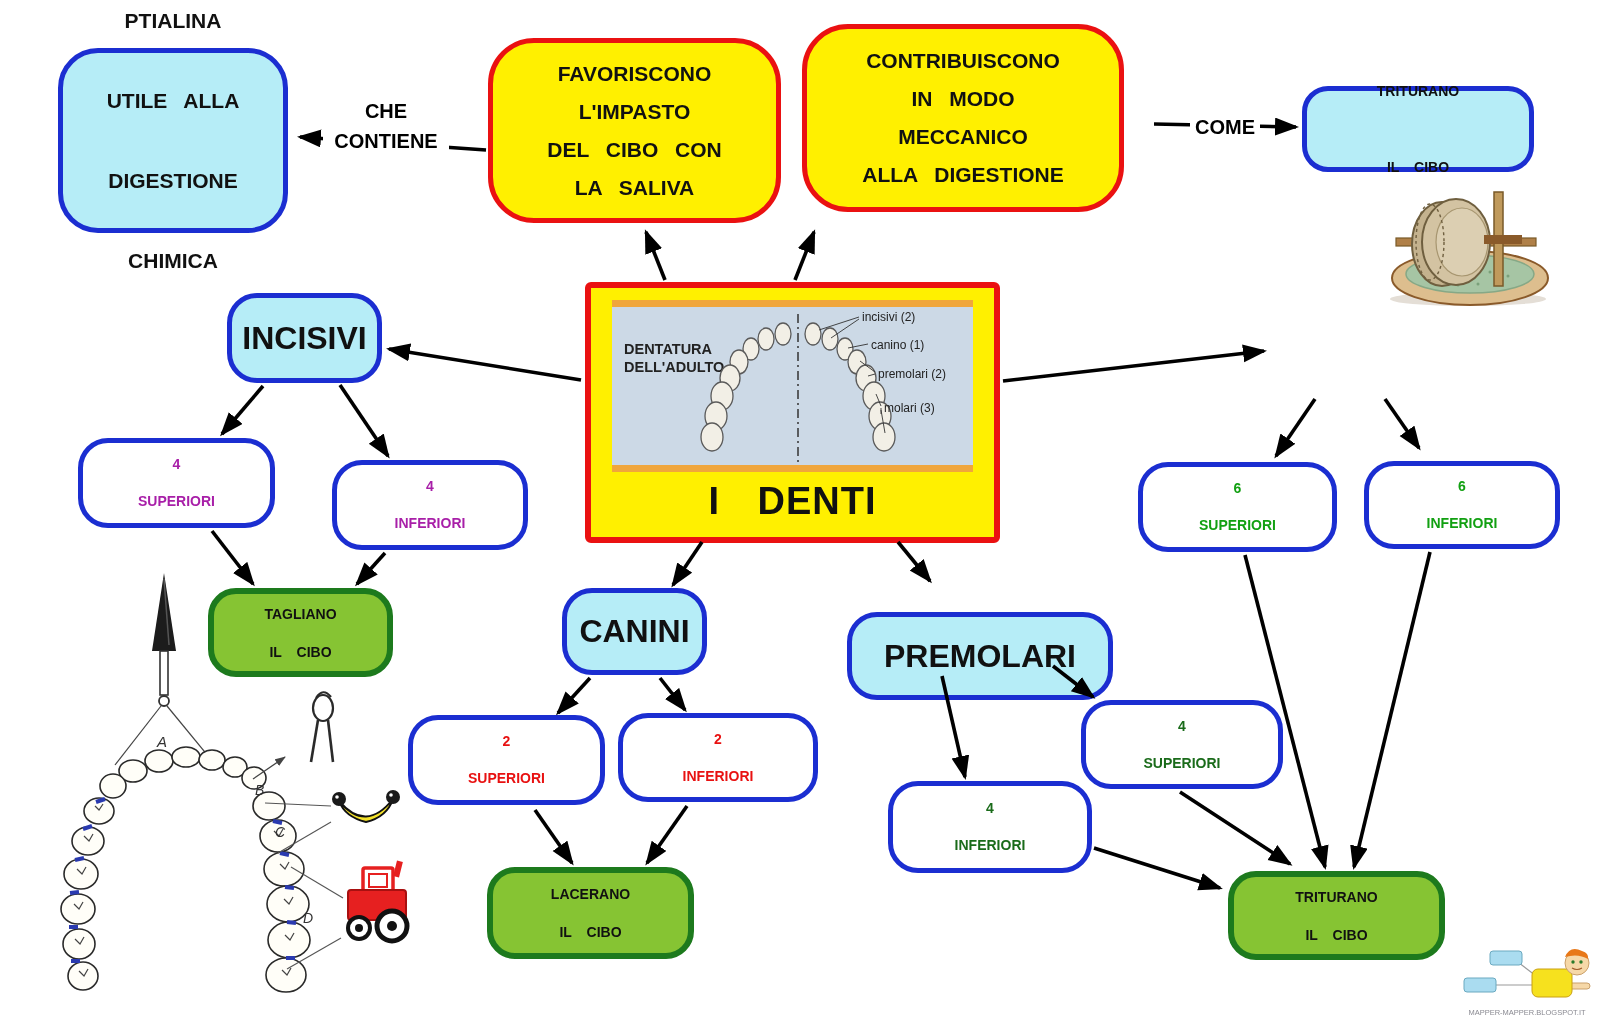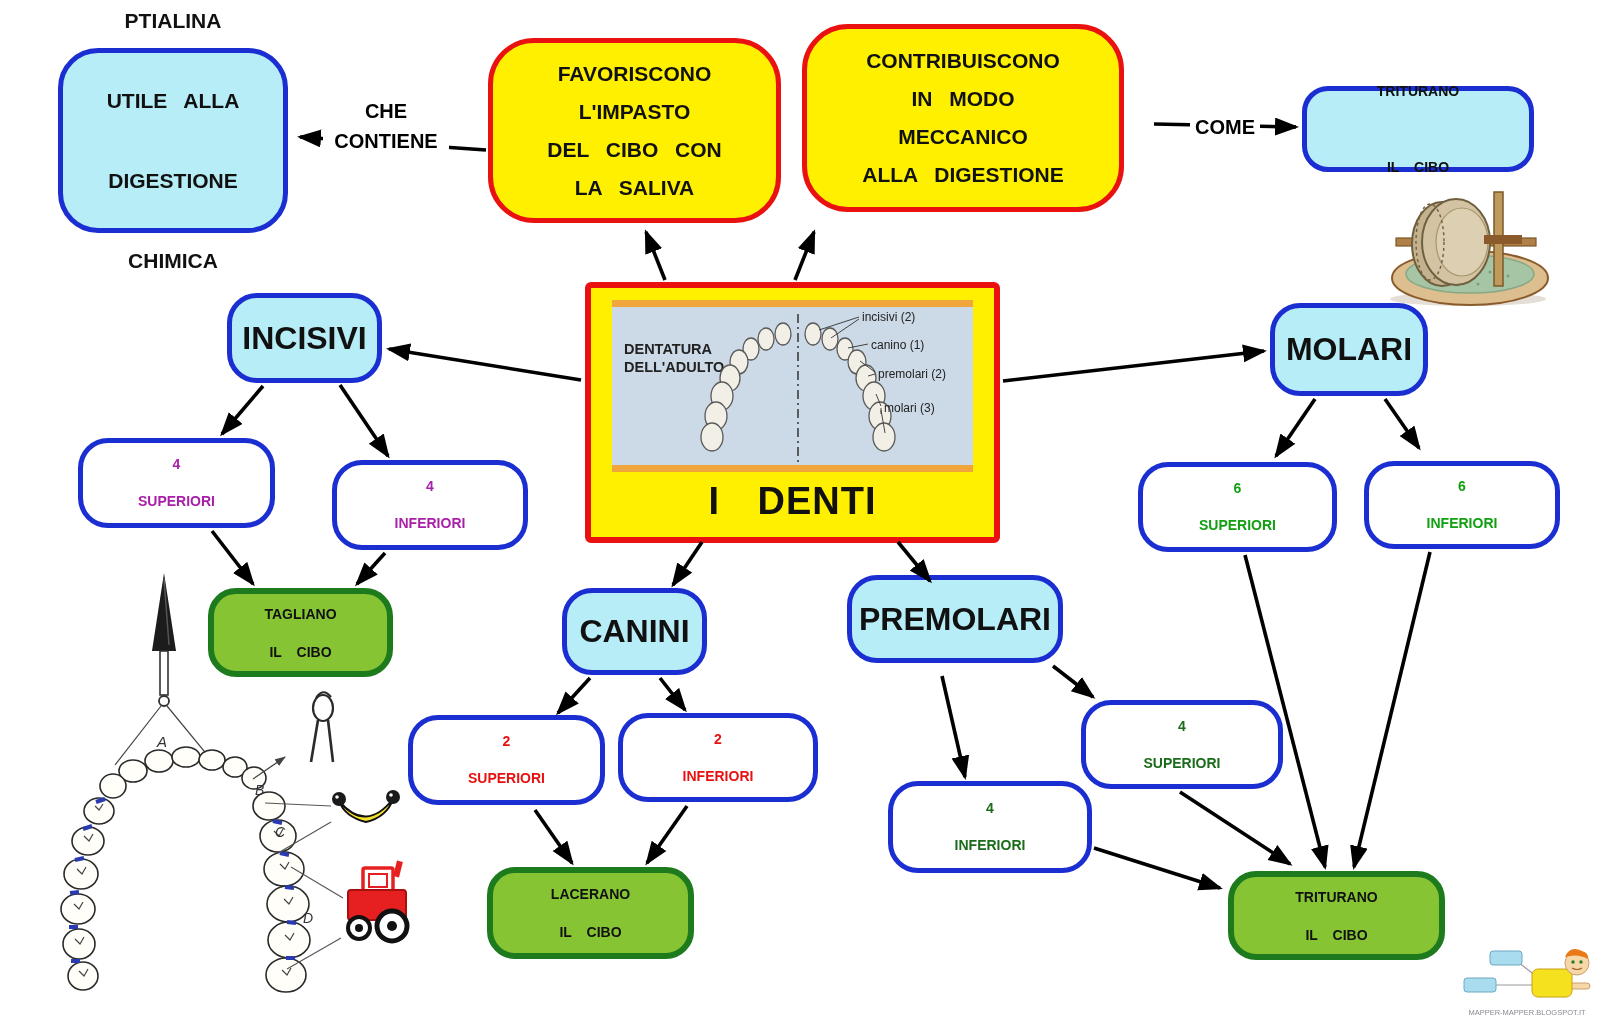--- a/index.html
+++ b/index.html
@@ -275,35 +275,32 @@
   </div>
   <div class="node whitebox f22 redtxt" style="left:618px;top:713px;width:200px;height:89px;">
     <div class="ln">2</div>
     <div class="ln">INFERIORI</div>
   </div>
   <div class="node greenbox f22" style="left:487px;top:867px;width:207px;height:92px;line-height:38px;">
     <div class="ln">LACERANO</div>
     <div class="ln">IL CIBO</div>
   </div>
 
-  <div class="node cyan f24" style="left:847px;top:575px;width:216px;height:88px;">
+  <div class="node cyan f24" style="left:847px;top:612px;width:266px;height:88px;">
     <div class="ln">PREMOLARI</div>
   </div>
   <div class="node whitebox f22 dgreen" style="left:1081px;top:700px;width:202px;height:89px;">
     <div class="ln">4</div>
     <div class="ln">SUPERIORI</div>
   </div>
   <div class="node whitebox f22 dgreen" style="left:888px;top:781px;width:204px;height:92px;">
     <div class="ln">4</div>
     <div class="ln">INFERIORI</div>
   </div>
 
-  <div class="node cyan f24" style="left:1270px;top:303px;width:158px;height:93px;">
-    <div class="ln">MOLARI</div>
-  </div>
   <div class="node whitebox f22 bgreen" style="left:1138px;top:462px;width:199px;height:90px;">
     <div class="ln">6</div>
     <div class="ln">SUPERIORI</div>
   </div>
   <div class="node whitebox f22 bgreen" style="left:1364px;top:461px;width:196px;height:88px;">
     <div class="ln">6</div>
     <div class="ln">INFERIORI</div>
   </div>
   <div class="node greenbox f22" style="left:1228px;top:871px;width:217px;height:89px;line-height:38px;">
     <div class="ln">TRITURANO</div>

